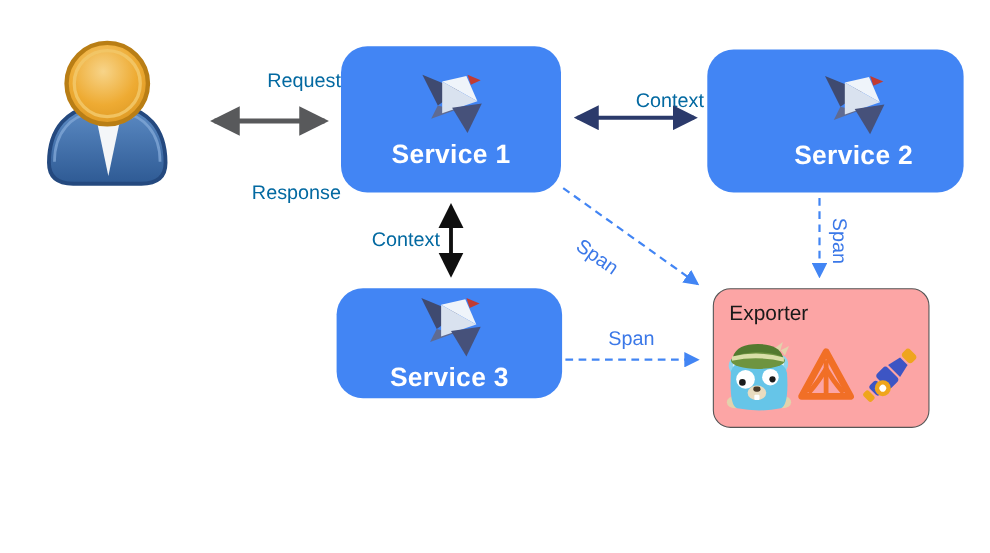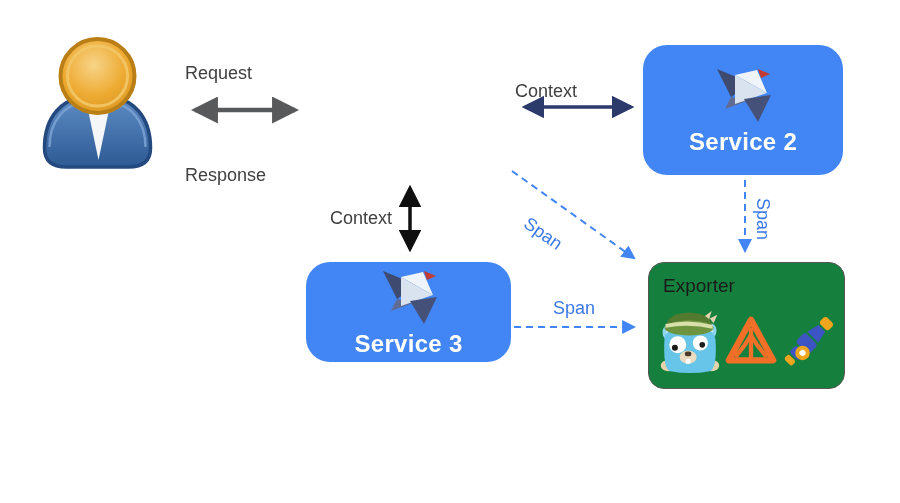--- a/index.html
+++ b/index.html
@@ -2,37 +2,37 @@
 <html><head>
 <meta charset="utf-8">
 <style>
   html,body{margin:0;padding:0;background:#ffffff;}
   #stage{
     position:relative;width:900px;height:503px;background:#ffffff;overflow:hidden;
     font-family:"Liberation Sans","DejaVu Sans",sans-serif;
   }
   .abs{position:absolute;}
   .edge-label{
-    position:absolute;color:#404040;font-size:18px;line-height:1;
-    text-align:left;white-space:nowrap;
+    position:absolute;color:#0369a1;font-size:18px;line-height:1;
+    text-align:right;white-space:nowrap;
   }
   .span-label{
     position:absolute;color:#3b78e8;font-size:18px;line-height:1;white-space:nowrap;
   }
   .service-box{
     position:absolute;background:#4285f4;border-radius:24px;
     display:flex;flex-direction:column;align-items:center;justify-content:center;
   }
   .service-box .logo{margin-top:2px;}
   .service-label{
     color:#ffffff;font-size:24px;font-weight:bold;letter-spacing:.3px;margin-top:4px;
   }
   .exporter-box{
     position:absolute;left:648px;top:262px;width:197px;height:127px;
-    background:#15803d;border:1.6px solid #565656;border-radius:16px;box-sizing:border-box;padding-left:12px;
+    background:#fca5a5;border:1.6px solid #565656;border-radius:16px;box-sizing:border-box;padding-left:12px;
   }
   .exporter-title{
     position:absolute;left:14px;top:12px;font-size:19px;color:#1a1a1a;
   }
   .exporter-icons{
     position:absolute;left:8px;top:46px;width:180px;display:flex;align-items:center;
     justify-content:space-between;
   }
   svg{display:block;}
   #arrows{position:absolute;left:0;top:0;pointer-events:none;}
@@ -59,22 +59,33 @@
     <polygon points="52,70 66,90 43,79" fill="#9dbfe3"></polygon>
     <polygon points="80,70 66,90 89,79" fill="#9dbfe3"></polygon>
     <polygon points="53,70 79,70 66,132" fill="#f4f6f8"></polygon>
     <circle cx="65" cy="48" r="37" fill="url(#headG)" stroke="#b97e15" stroke-width="4"></circle>
     <circle cx="65" cy="48" r="30" fill="none" stroke="#f2c767" stroke-width="3" opacity="0.9"></circle>
   </svg>
 
   <div class="edge-label" style="left:185px;top:64px;width:125px;">Request</div>
   <div class="edge-label" style="left:185px;top:134px;width:125px;margin-top:32px;">Response</div>
 
+  <div class="service-box" style="left:310px;top:42px;width:200px;height:133px;">
+    <svg class="logo" width="66" height="58" viewBox="0 0 64 58">
+      <polygon points="6,3 40,17 20,31" fill="#3f4a70"></polygon>
+      <polygon points="20,31 36,35 14,43" fill="#5f6b92"></polygon>
+      <polygon points="24,9 46,4 56,27" fill="#eff4fa"></polygon>
+      <polygon points="24,9 56,27 24,38" fill="#d9e2ef"></polygon>
+      <polygon points="47,3 59,8 50,12" fill="#c13b33"></polygon>
+      <polygon points="33,33 60,29 47,56" fill="#46517a"></polygon>
+    </svg>
+    <div class="service-label">Service 1</div>
+  </div>
 
-  <div class="service-box" style="left:643px;top:45px;width:200px;height:130px;">
+  <div class="service-box" style="left:643px;top:45px;width:200px;height:130px;padding-left:33px;">
     <svg class="logo" width="66" height="58" viewBox="0 0 64 58">
       <polygon points="6,3 40,17 20,31" fill="#3f4a70"></polygon>
       <polygon points="20,31 36,35 14,43" fill="#5f6b92"></polygon>
       <polygon points="24,9 46,4 56,27" fill="#eff4fa"></polygon>
       <polygon points="24,9 56,27 24,38" fill="#d9e2ef"></polygon>
       <polygon points="47,3 59,8 50,12" fill="#c13b33"></polygon>
       <polygon points="33,33 60,29 47,56" fill="#46517a"></polygon>
     </svg>
     <div class="service-label">Service 2</div>
   </div>

